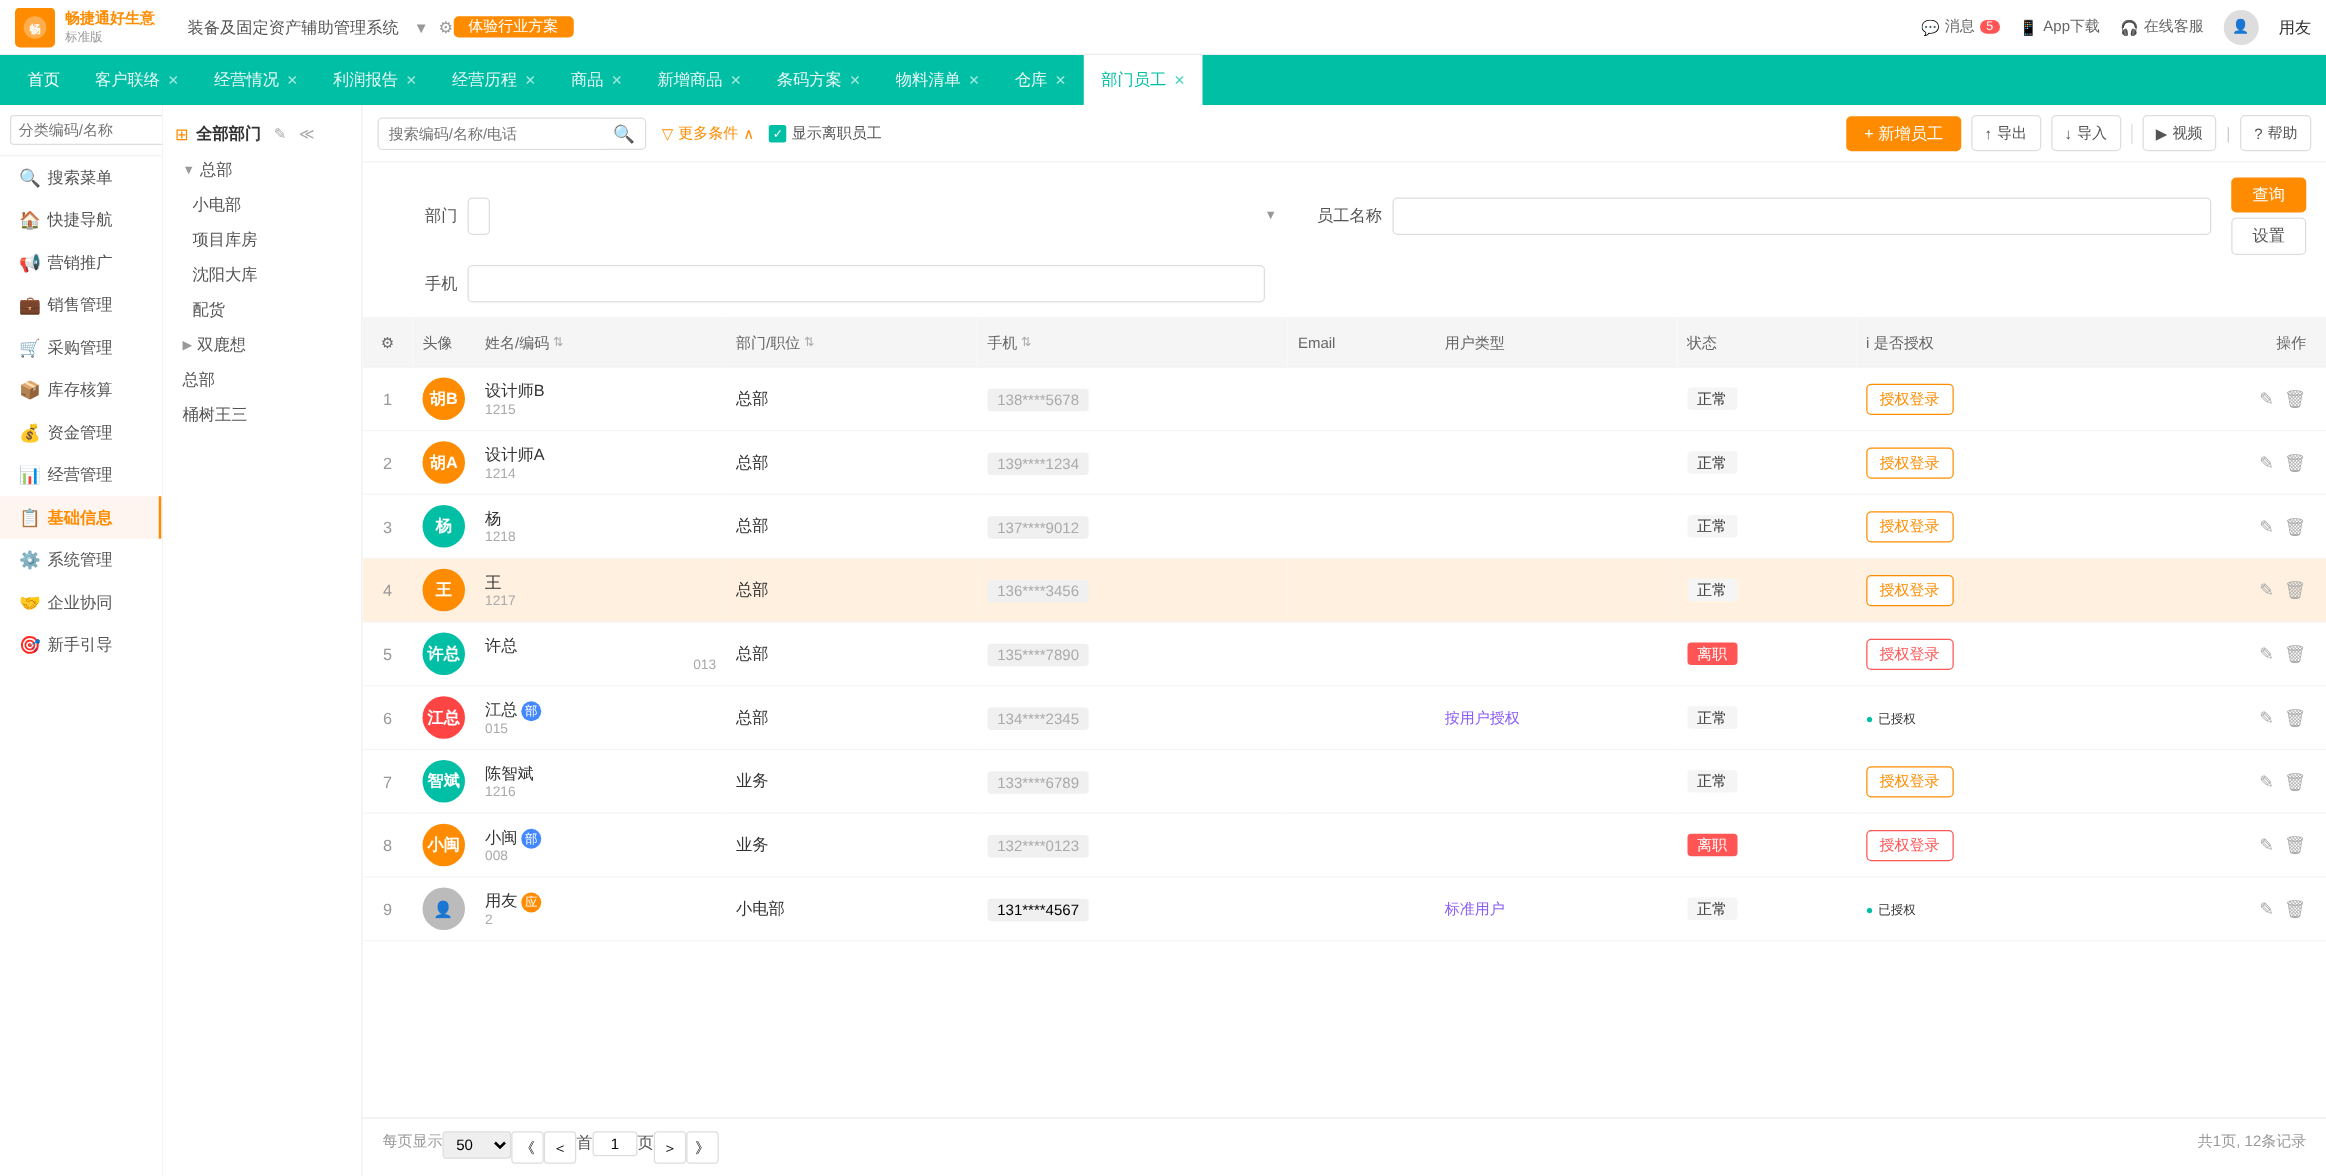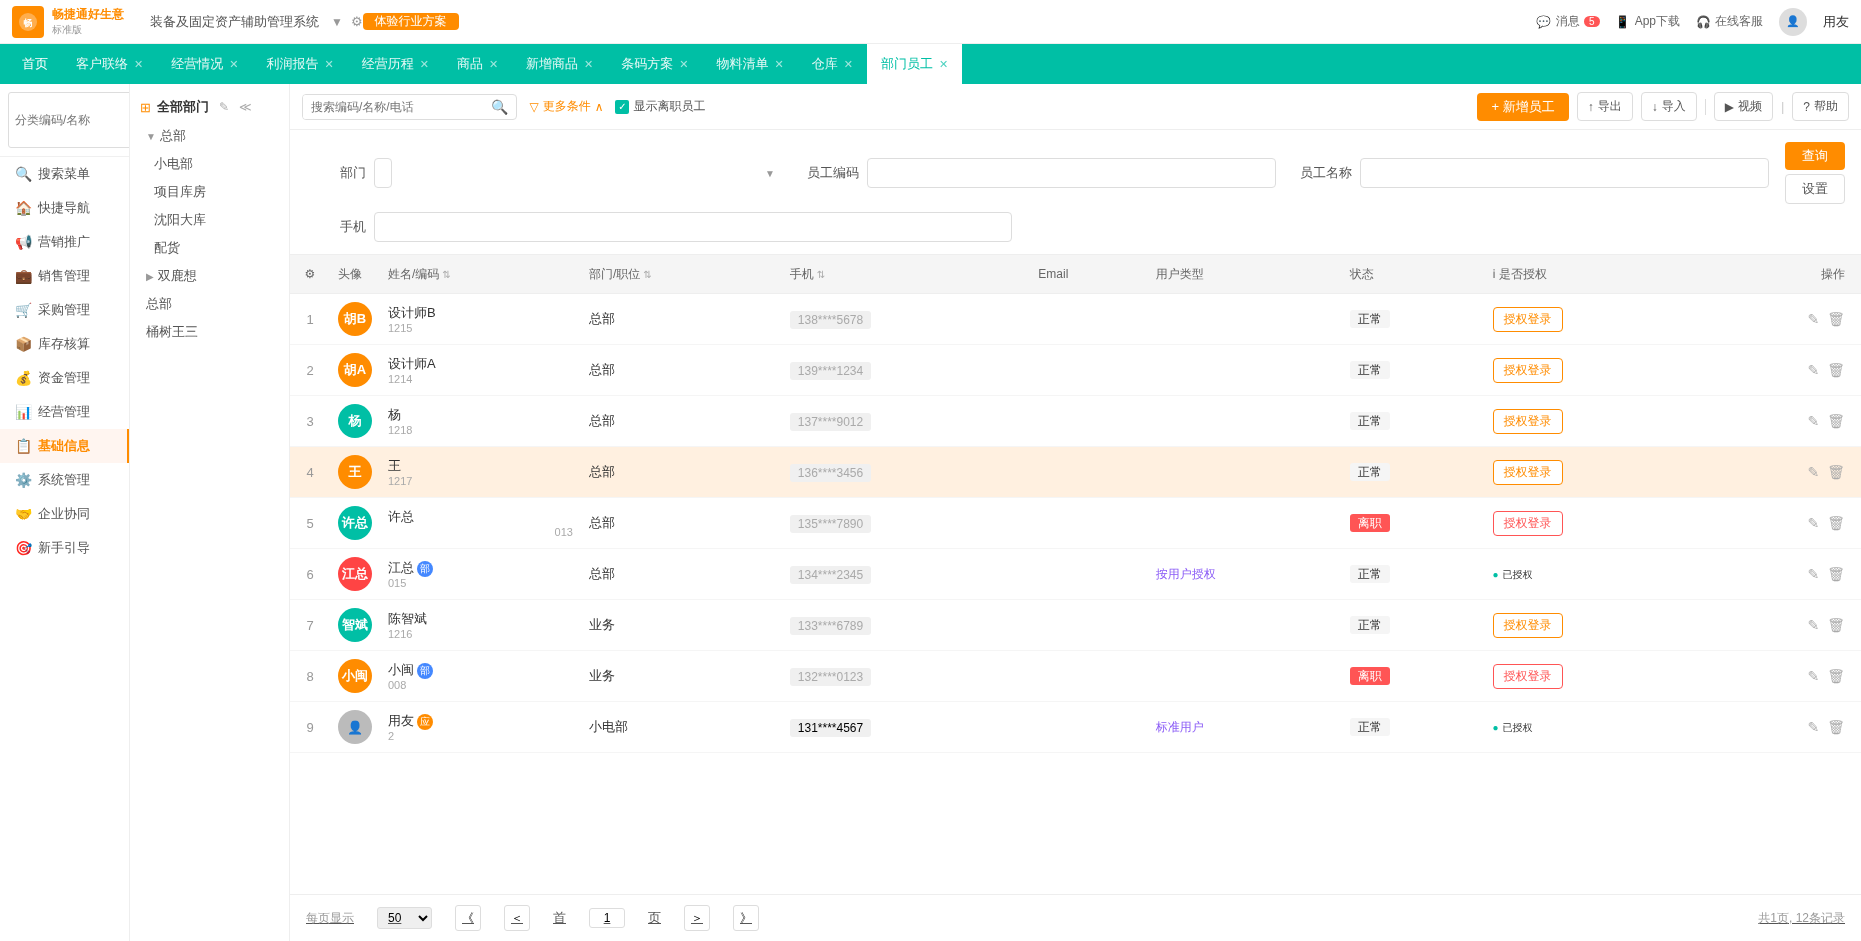--- a/index.html
+++ b/index.html
@@ -21,21 +21,21 @@
     .nav-tab.active { background: #fff; color: #00bfa5; }
     .nav-tab .close { margin-left: 6px; font-size: 11px; opacity: 0.7; }
     .nav-tab-home { color: white; }
 
     
     .main-layout { display: flex; height: calc(100vh - 84px); }
 
     
     .sidebar { width: 130px; background: #fff; border-right: 1px solid #eee; overflow-y: auto; flex-shrink: 0; }
     .sidebar-search { padding: 8px; display: flex; align-items: center; border-bottom: 1px solid #f0f0f0; }
-    .sidebar-search input { flex: 1; border: 1px solid #ddd; border-radius: 3px; padding: 20px 6px; font-size: 12px; outline: none; }
+    .sidebar-search input { flex: 1; border: 1px solid #ddd; border-radius: 3px; padding: 4px 6px; font-size: 12px; outline: none; }
     .sidebar-item { padding: 8px 16px; font-size: 13px; color: #555; cursor: pointer; display: flex; align-items: center; gap: 6px; }
     .sidebar-item.active { background: #fff5f0; color: #ff8c00; border-right: 2px solid #ff8c00; font-weight: bold; }
     .sidebar-icon { width: 16px; height: 16px; display: flex; align-items: center; justify-content: center; font-size: 14px; }
 
     
     .content { flex: 1; display: flex; overflow: hidden; }
 
     
     .dept-tree { width: 160px; background: #fff; border-right: 1px solid #eee; padding: 8px 0; overflow-y: auto; flex-shrink: 0; }
     .dept-tree-header { display: flex; align-items: center; padding: 6px 10px; gap: 6px; }
@@ -95,21 +95,21 @@
     .btn-auth-resigned { background: white; border: 1px solid #f55; color: #f55; border-radius: 4px; padding: 3px 10px; font-size: 12px; cursor: pointer; }
 
     
     .op-icons { display: flex; align-items: center; gap: 8px; }
     .op-icon { color: #aaa; cursor: pointer; font-size: 14px; }
 
     
     .tag-badge { display: inline-flex; align-items: center; justify-content: center; width: 16px; height: 16px; border-radius: 50%; font-size: 10px; color: white; margin-left: 3px; }
 
     
-    .pagination { background: #fff; border-top: 1px solid #eee; padding: 10px 16px; display: flex; align-items: center; gap: 23px; font-size: 13px; color: #555; text-decoration: underline; }
+    .pagination { background: #fff; border-top: 1px solid #eee; padding: 10px 16px; display: flex; align-items: flex-start; gap: 0; font-size: 13px; color: #555; }
     .pagination-label { color: #999; font-size: 12px; }
     .page-size-select { border: 1px solid #ddd; border-radius: 3px; padding: 2px 6px; font-size: 12px; }
     .page-btn { width: 26px; height: 26px; border: 1px solid #ddd; border-radius: 3px; background: white; cursor: pointer; display: flex; align-items: center; justify-content: center; font-size: 12px; }
     .page-input { width: 36px; border: 1px solid #ddd; border-radius: 3px; padding: 2px 6px; font-size: 12px; text-align: center; }
     .page-total { color: #999; font-size: 12px; margin-left: auto; }
     .user-type { color: #8b5cf6; font-size: 12px; }
 
     
     .divider-v { width: 1px; height: 16px; background: #ddd; }
   </style>
@@ -301,24 +301,20 @@
 
       <div class="search-form">
         <div class="search-form-row">
           <div class="form-field">
             <label>部门</label>
             <div class="select-wrapper">
               <select class="form-select">
                 <option value=""></option>
               </select>
             </div>
-          </div>
-          <div class="form-field">
-            <label>员工编码</label>
-            <input class="form-input" type="text" style="">
           </div>
           <div class="form-field">
             <label>员工名称</label>
             <input class="form-input" type="text" style="">
           </div>
           <div class="search-form-actions">
             <button class="btn-search">查询</button>
             <button class="btn-reset">设置</button>
           </div>
         </div>

